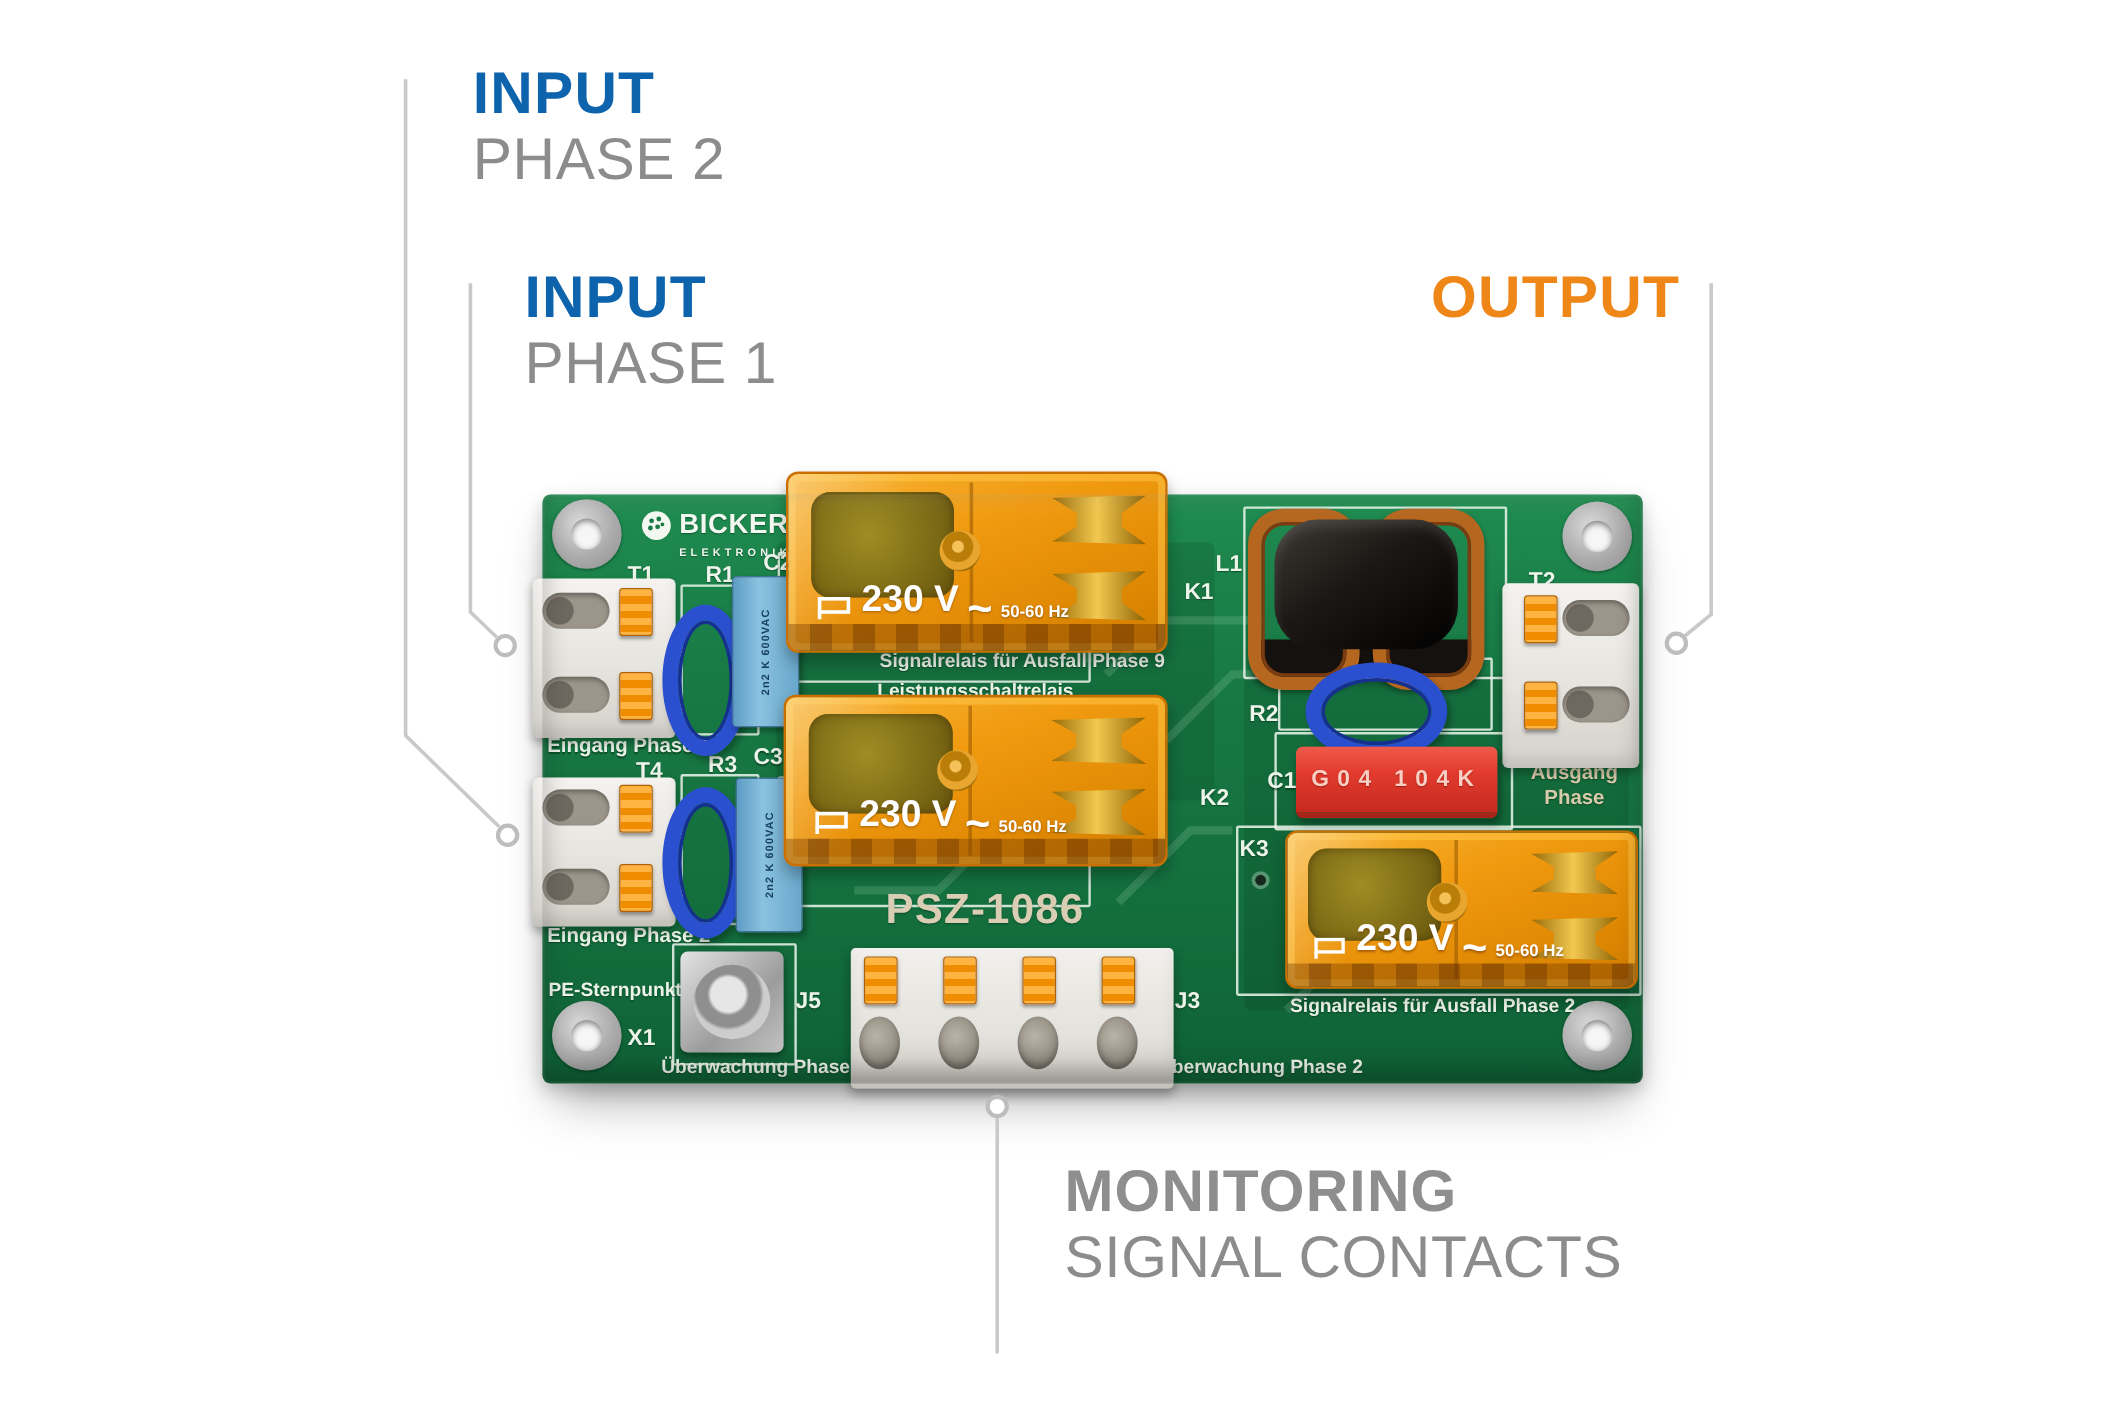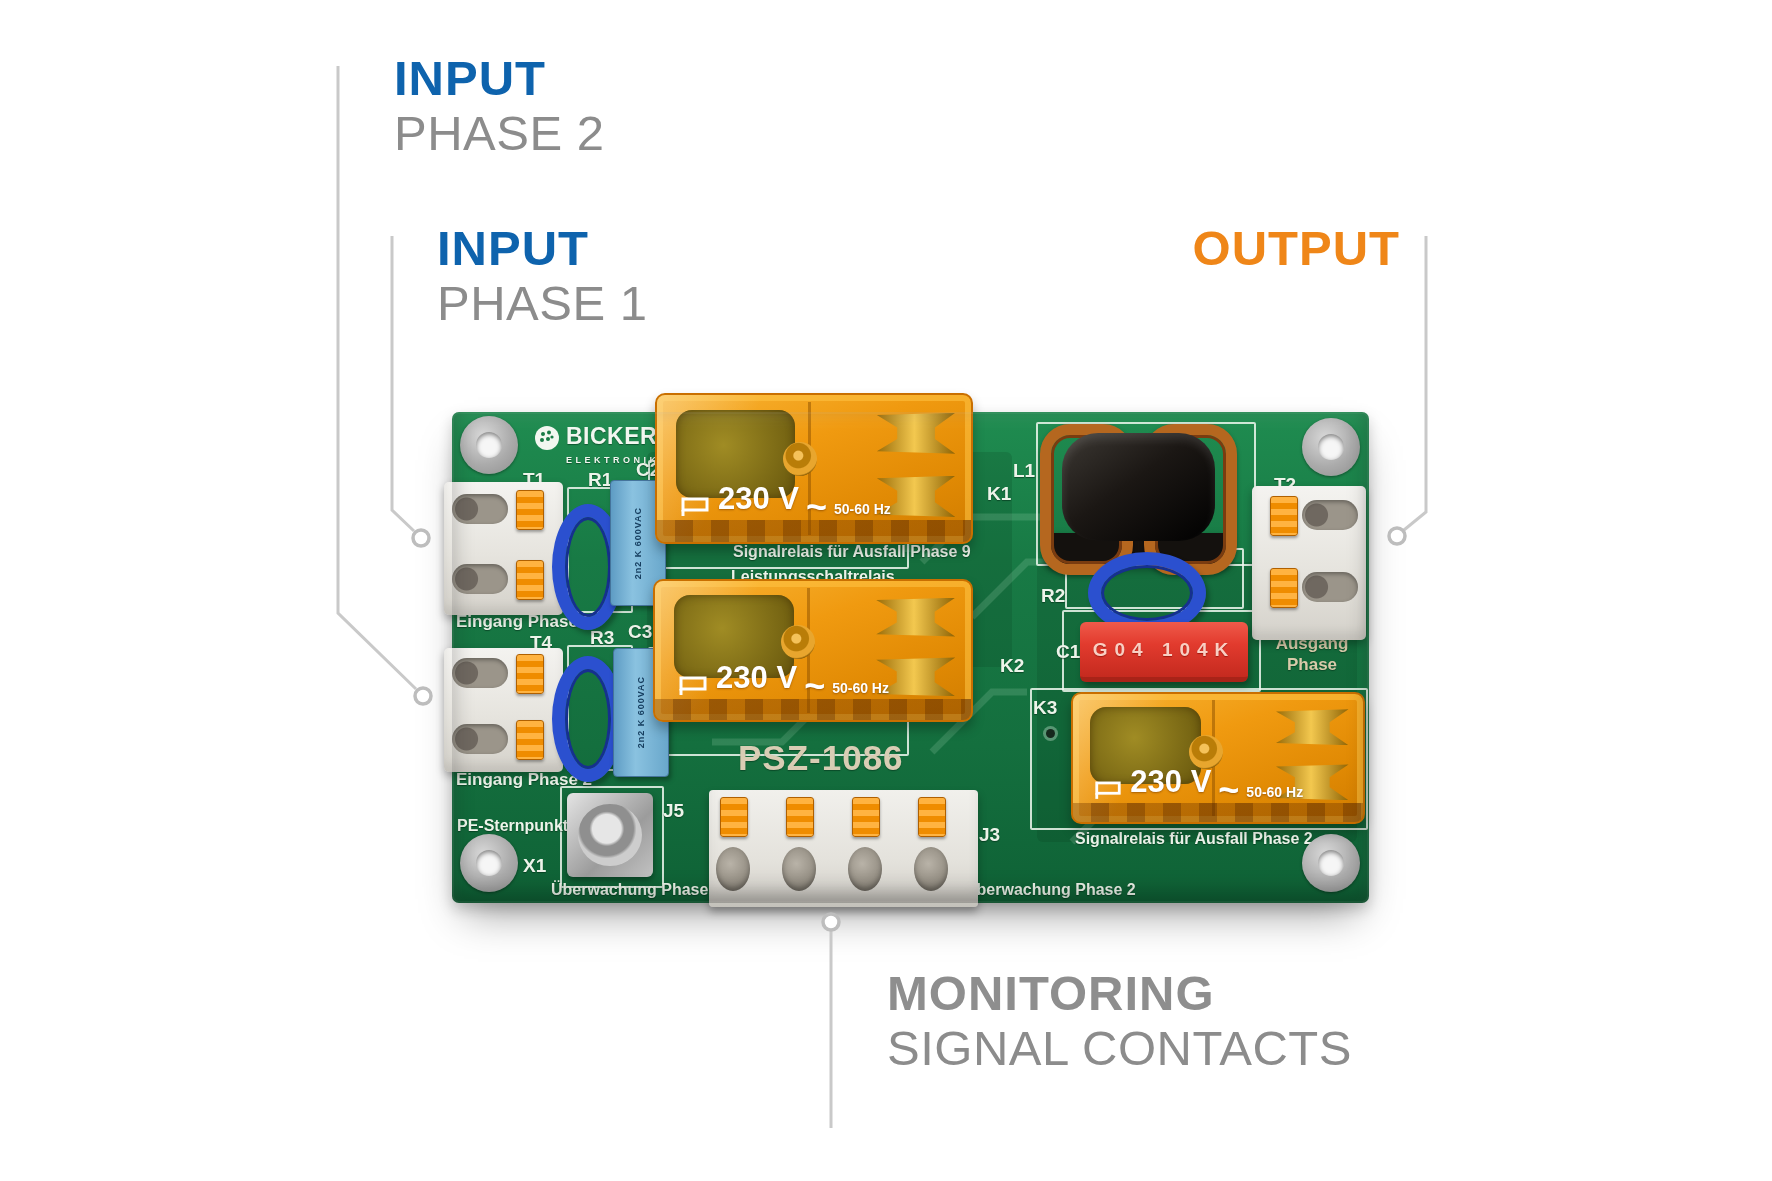--- a/index.html
+++ b/index.html
@@ -218,21 +218,21 @@
     <div class="ref" style="left:138px;top:215px;">R3</div>
     <div class="ref" style="left:176px;top:209px;">C3</div>
     <div class="ref" style="left:535px;top:71px;">K1</div>
     <div class="ref" style="left:548px;top:243px;">K2</div>
     <div class="ref" style="left:581px;top:285px;">K3</div>
     <div class="ref" style="left:561px;top:48px;">L1</div>
     <div class="ref" style="left:589px;top:173px;">R2</div>
     <div class="ref" style="left:604px;top:229px;">C1</div>
     <div class="ref" style="left:822px;top:62px;">T2</div>
     <div class="ref" style="left:71px;top:443px;">X1</div>
-    <div class="ref" style="left:211px;top:388px;">J5</div>
+    <div class="ref" style="left:211px;top:412px;">J5</div>
     <div class="ref" style="left:527px;top:412px;">J3</div>
     <div class="via" style="left:594px;top:317px;"></div>
 
     <div class="term" style="left:-8px;top:70px;width:119px;height:133px;">
       <div class="slot" style="left:8px;top:12px;"></div>
       <div class="slot" style="left:8px;top:82px;"></div>
       <div class="lever" style="left:72px;top:8px;"></div>
       <div class="lever" style="left:72px;top:78px;"></div>
     </div>
 

